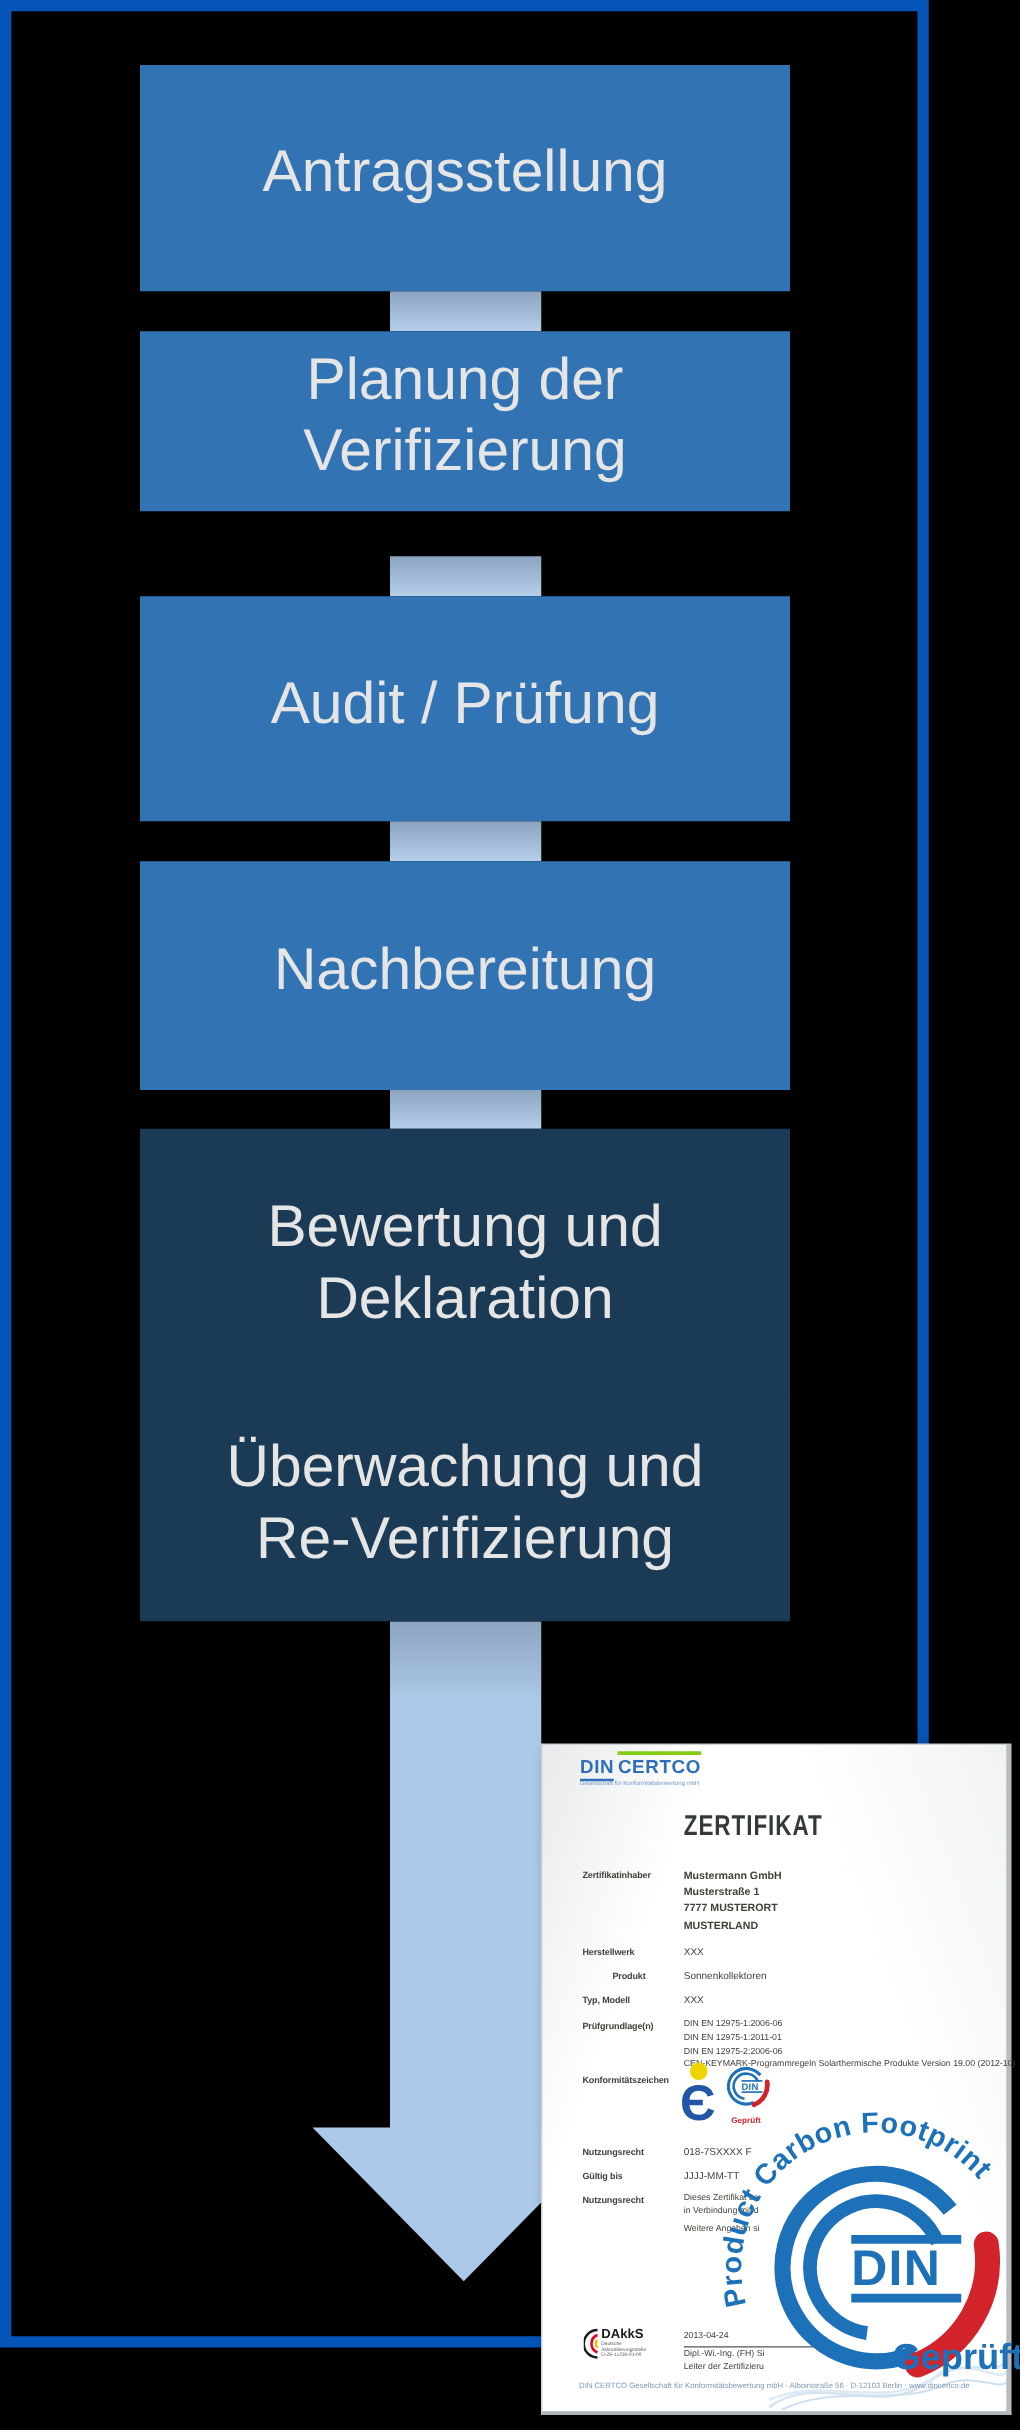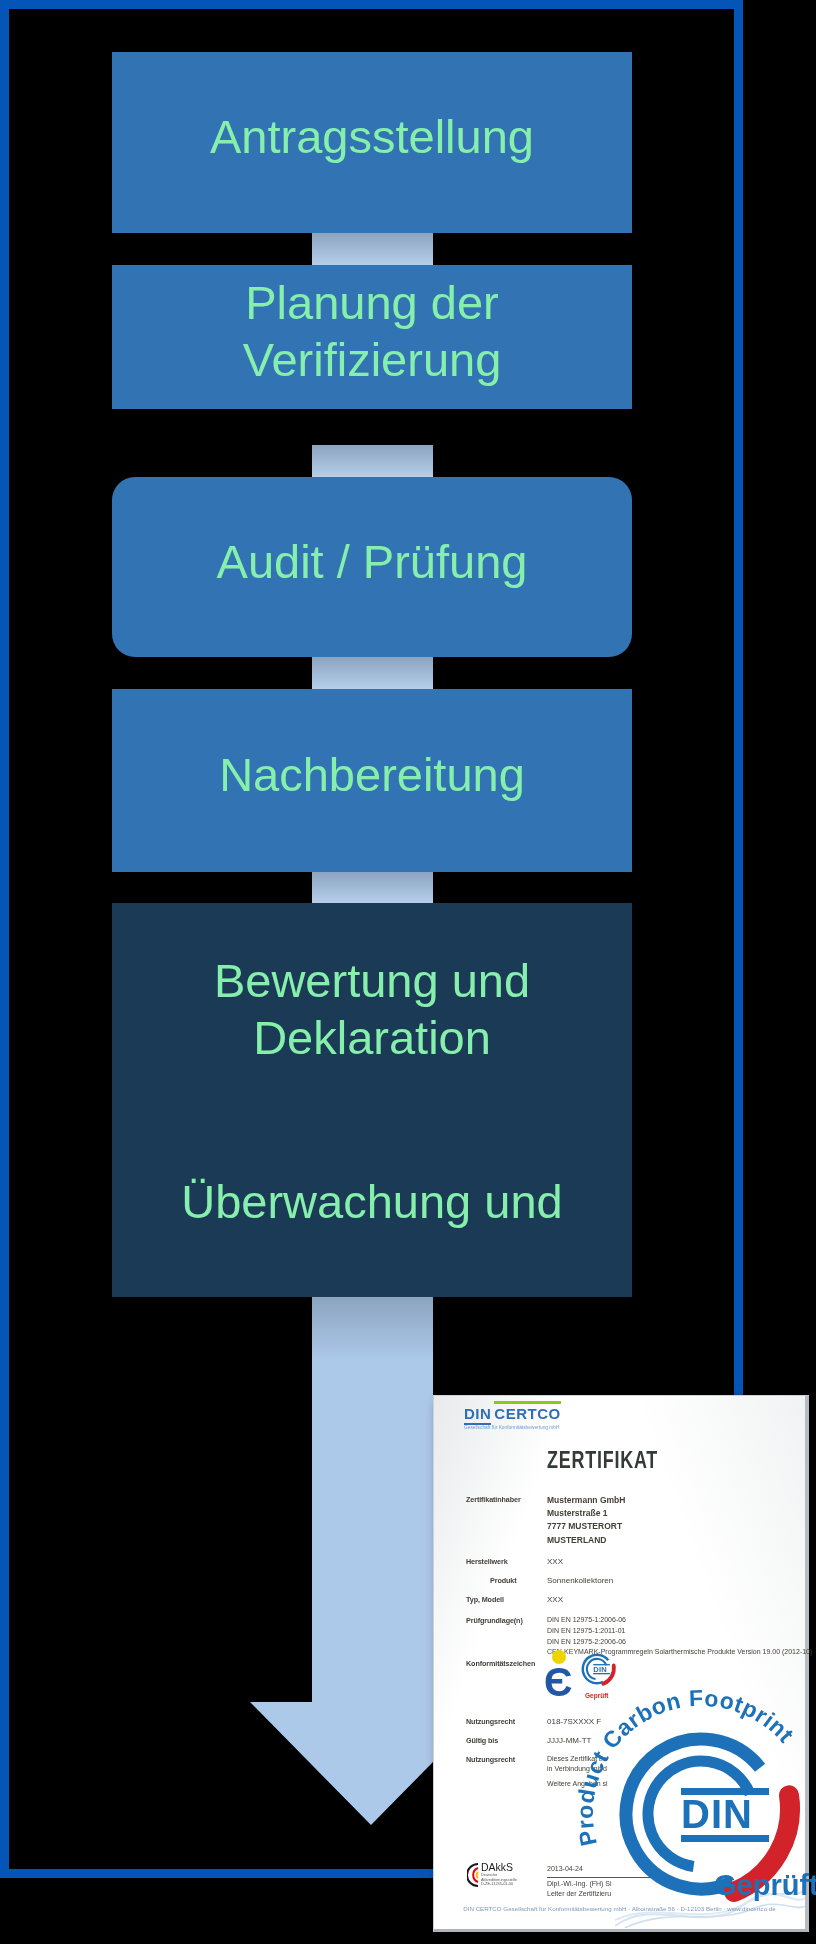--- a/index.html
+++ b/index.html
@@ -6,21 +6,21 @@
   body{width:816px;height:1944px;font-family:"Liberation Sans","DejaVu Sans",sans-serif;}
   #canvas{position:relative;width:816px;height:1944px;background:#000;overflow:hidden;}
 
   
   .frame{position:absolute;left:0;top:0;width:743px;height:1878px;
          border:9px solid #0555B8;box-sizing:border-box;}
 
   
   .step{position:absolute;left:112px;width:520px;box-sizing:border-box;
         display:flex;flex-direction:column;justify-content:center;align-items:center;
-        text-align:right;color:#86efac;font-size:47px;line-height:57px;padding-bottom:12px;}
+        text-align:right;color:#e5e5e5;font-size:47px;line-height:57px;padding-bottom:12px;}
   .step.mid{background:#3173B3;}
   .step.dark{background:#1B3A55;}
 
   
   .conn{position:absolute;left:312px;width:121px;
         background:linear-gradient(180deg,#8CA4BF 0%,#B5CEE9 100%);}
 
   
   #arrow-svg{position:absolute;left:250px;top:1297px;}
 
@@ -45,21 +45,21 @@
   .row-val{position:absolute;left:113px;font-size:8px;white-space:nowrap;}
   .bold-lines div{font-weight:bold;font-size:8.5px;line-height:13.2px;}
   .basis-lines div{font-size:7px;line-height:10.8px;}
   .usage-lines div{font-size:7px;line-height:10.4px;}
   .usage-gap{margin-top:4px;}
   .marks-box{position:absolute;left:110px;top:253px;display:flex;align-items:flex-start;}
   .sig{position:absolute;left:113px;top:468px;font-size:7px;}
   .sig .line{width:104px;border-top:1px solid #555;margin:2px 0 1px 0;}
   .sig div{line-height:10.5px;white-space:nowrap;}
   .dakks{position:absolute;left:33px;top:466px;display:flex;}
-  .dakks-txt .nm{font-size:10.5px;font-weight:normal;color:#1a1a1a;line-height:11px;}
+  .dakks-txt .nm{font-size:10.5px;font-weight:bold;color:#1a1a1a;line-height:11px;}
   .dakks-txt .tiny{font-size:3.9px;color:#555;line-height:4.6px;}
   .cert-footer{position:absolute;left:10px;right:10px;top:509px;text-align:center;
                font-size:6.2px;color:#7D99B8;white-space:nowrap;}
   .guilloche{position:absolute;right:0;top:490px;}
   .pcf{position:absolute;left:10px;top:256px;overflow:visible;}
 </style>
 </head>
 <body>
 
 <div id="canvas">
@@ -83,32 +83,33 @@
     <polygon points="62,0 183,0 183,405 242,405 121,528 0,405 62,405" fill="url(#shaftGrad)"></polygon>
   </svg>
 
   <div class="step mid" style="top:52px;height:181px;">
     <div>Antragsstellung</div>
   </div>
   <div class="step mid" style="top:265px;height:144px;">
     <div>Planung der</div>
     <div>Verifizierung</div>
   </div>
-  <div class="step mid" style="top:477px;height:180px;border-radius:23px;">
+  <div class="step mid" style="top:477px;height:180px;">
     <div>Audit / Prüfung</div>
   </div>
   <div class="step mid" style="top:689px;height:183px;">
     <div>Nachbereitung</div>
   </div>
   <div class="step dark" style="top:903px;height:224px;">
     <div>Bewertung und</div>
     <div>Deklaration</div>
   </div>
   <div class="step dark" style="top:1117px;height:180px;">
     <div>Überwachung und</div>
+    <div>Re-Verifizierung</div>
   </div>
 
   <div class="cert">
 
     <div class="dc-logo">
       <span class="p1">DIN</span><span class="p2">CERTCO</span>
     </div>
     <div class="dc-sub">Gesellschaft für Konformitätsbewertung mbH</div>
 
     <div class="cert-title">ZERTIFIKAT</div>

